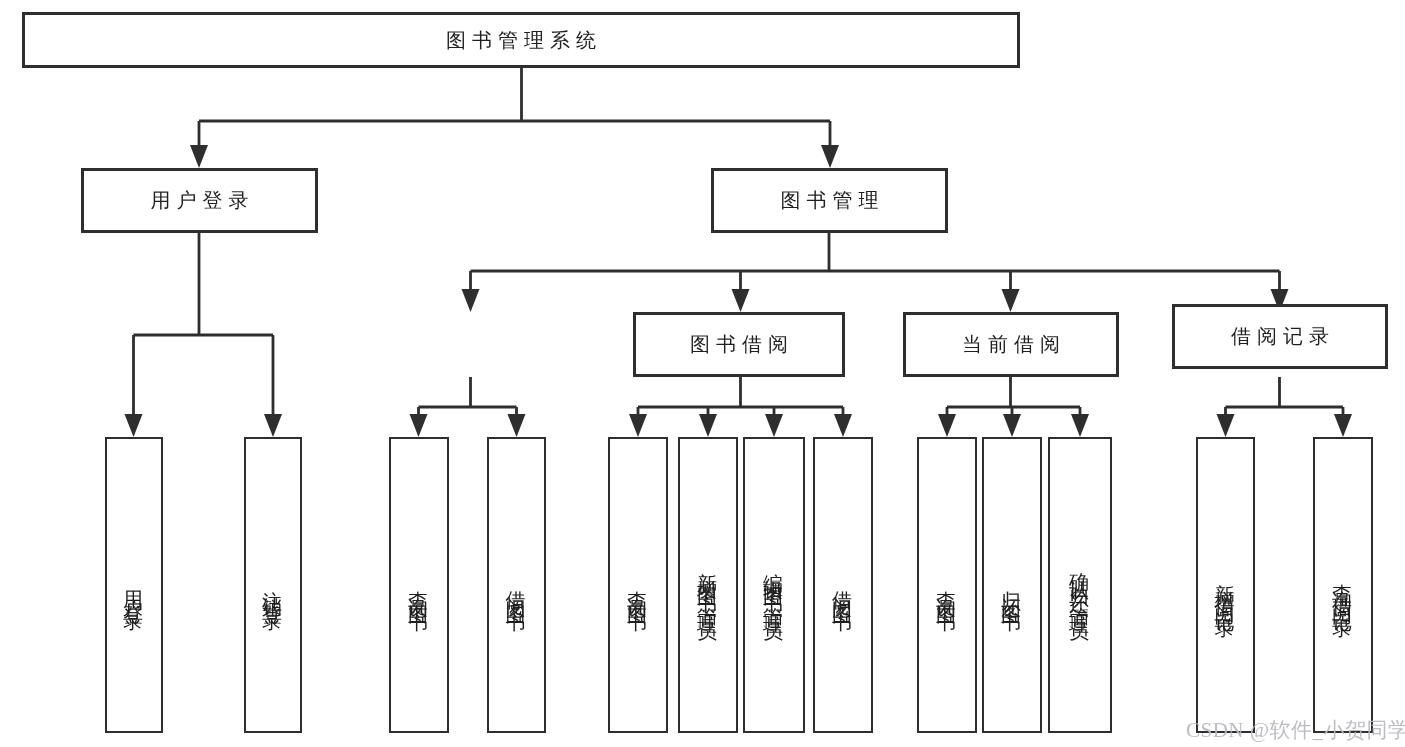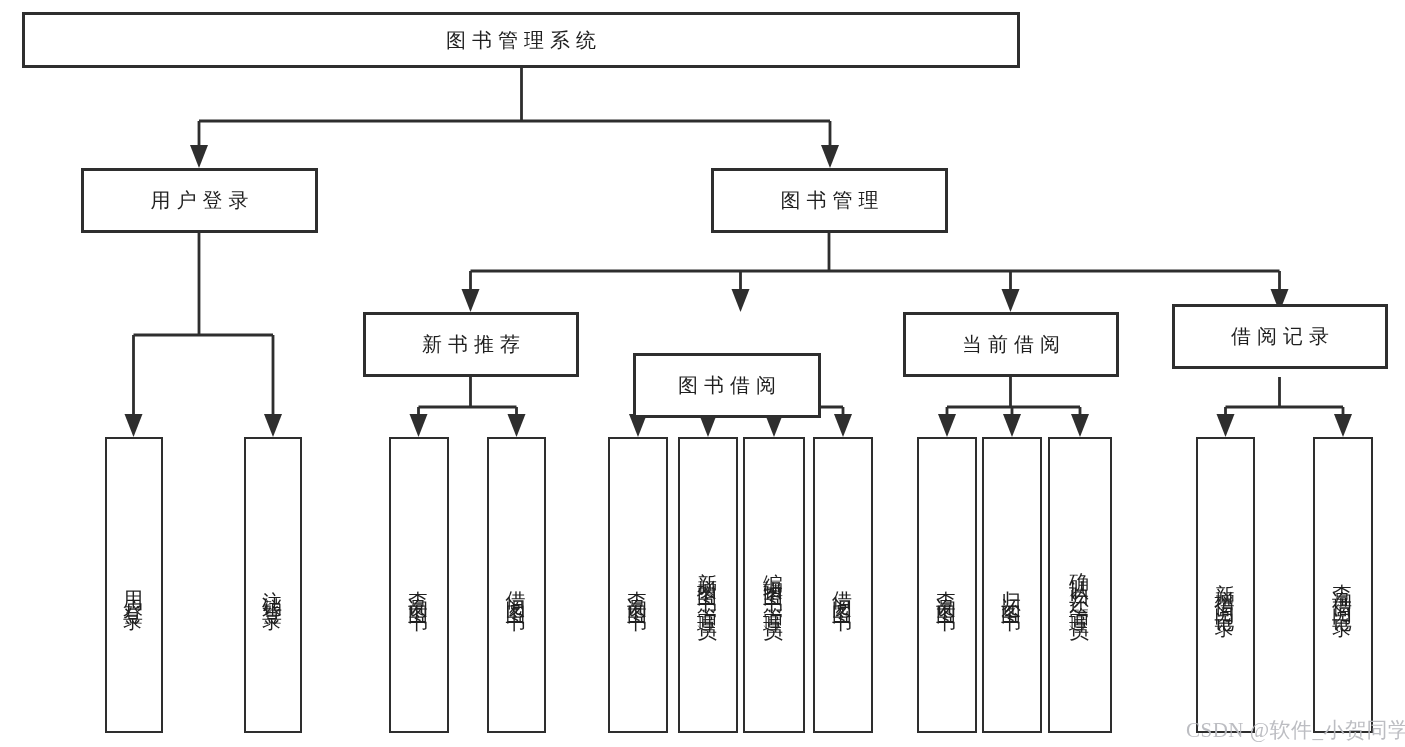--- a/index.html
+++ b/index.html
@@ -127,24 +127,21 @@
     <span>图书管理系统</span>
   </div>
 
   <div class="box h" style="left:81px; top:168px; width:237px; height:65px;">
     <span>用户登录</span>
   </div>
   <div class="box h" style="left:711px; top:168px; width:237px; height:65px;">
     <span>图书管理</span>
   </div>
 
-  <div class="box h" style="left:363px; top:312px; width:216px; height:65px;">
-    <span>新书推荐</span>
-  </div>
-  <div class="box h" style="left:633px; top:312px; width:188px; height:65px;margin-top:41px;">
+  <div class="box h" style="left:633px; top:312px; width:212px; height:65px;">
     <span>图书借阅</span>
   </div>
   <div class="box h" style="left:903px; top:312px; width:216px; height:65px;text-align:right;">
     <span>当前借阅</span>
   </div>
   <div class="box h" style="left:1172px; top:304px; width:216px; height:65px;">
     <span>借阅记录</span>
   </div>
 
   <div class="box v" style="left:105px; top:437px; width:58px; height:296px;">

